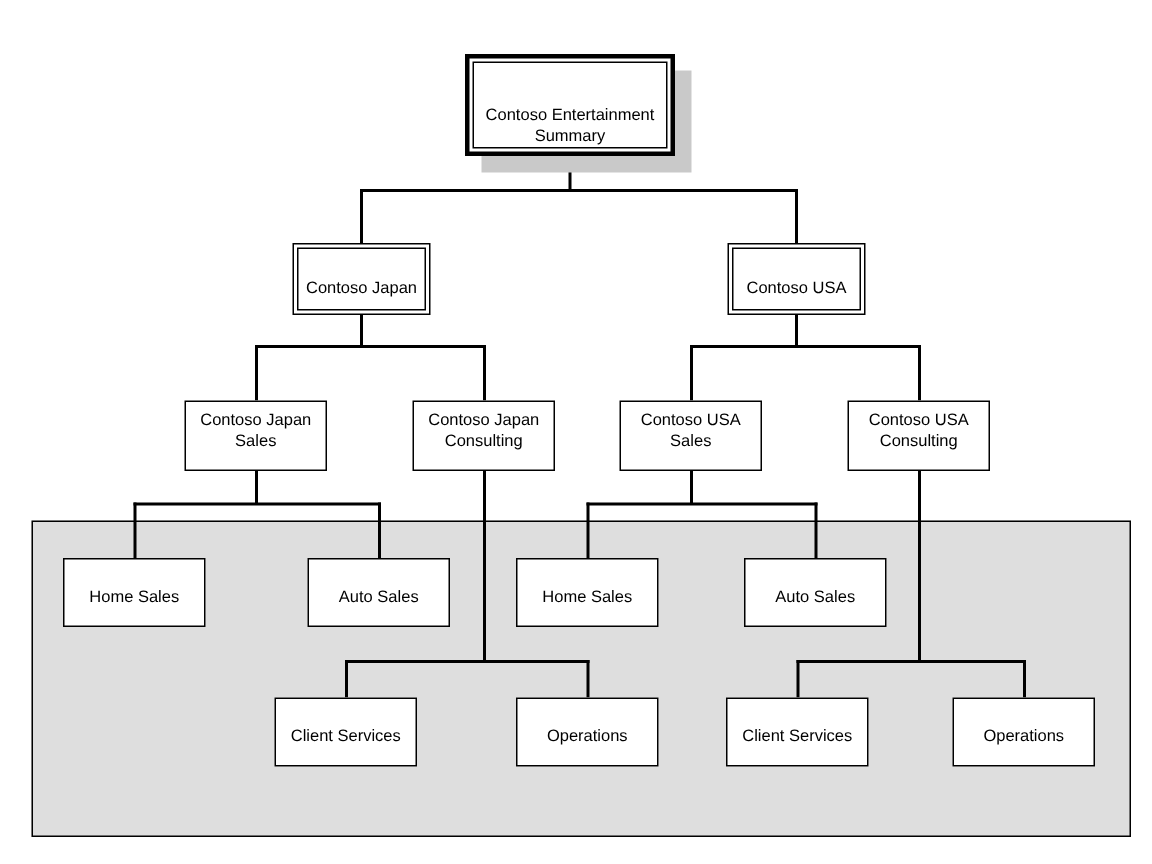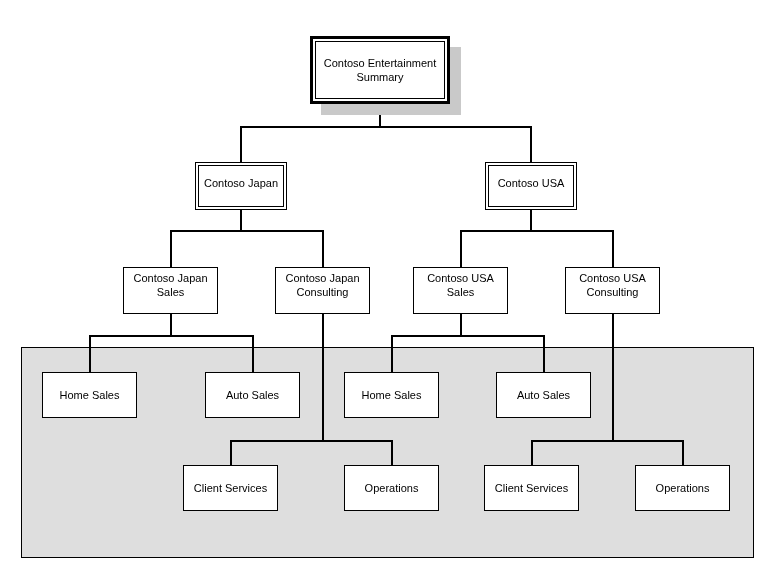--- a/index.html
+++ b/index.html
@@ -14,28 +14,28 @@
   }
   
   .v{position:absolute;width:2px;background:#000;z-index:2;}
   .h{position:absolute;height:2px;background:#000;z-index:2;}
   
   .node{
     position:absolute;background:#fff;border:1px solid #000;
     display:flex;z-index:3;box-sizing:border-box;
   }
   .node .inner{
-    flex:1;display:flex;align-items:center;justify-content:center;
+    flex:1;display:flex;align-items:flex-end;justify-content:center;
     box-sizing:border-box;
   }
   .node.root{border-width:3px;box-shadow:11px 11px 0 #c9c9c9;}
   .node.root .inner, .node.lvl2 .inner{border:1px solid #000;margin:2px;}
   .node.lvl2 .inner{padding-bottom:7px;}
   .node.lvl3 .inner{padding-bottom:12px;}
-  .node.leaf .inner{padding-bottom:0;}
+  .node.leaf .inner{padding-bottom:12px;}
   .lbl{
     white-space:pre-line;text-align:center;color:#000;
     font-size:11px;line-height:14px;
   }
 </style>
 </head>
 <body>
 
 <div class="canvas">
 

